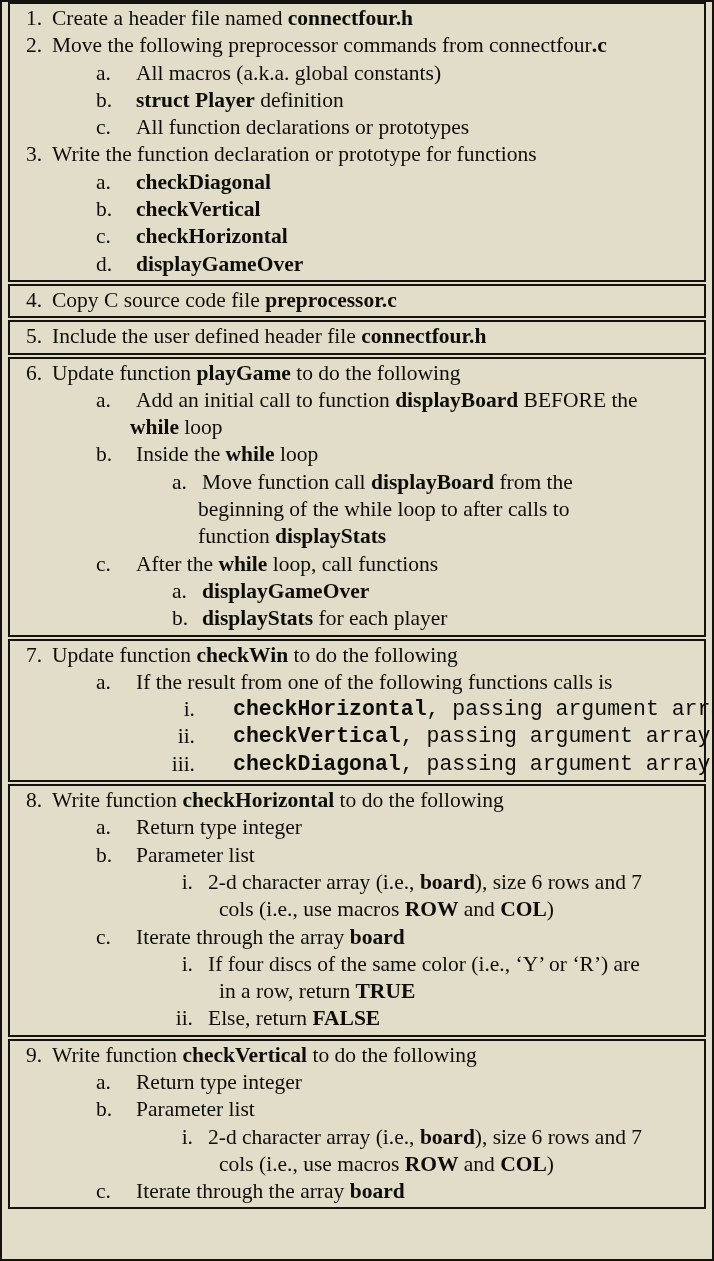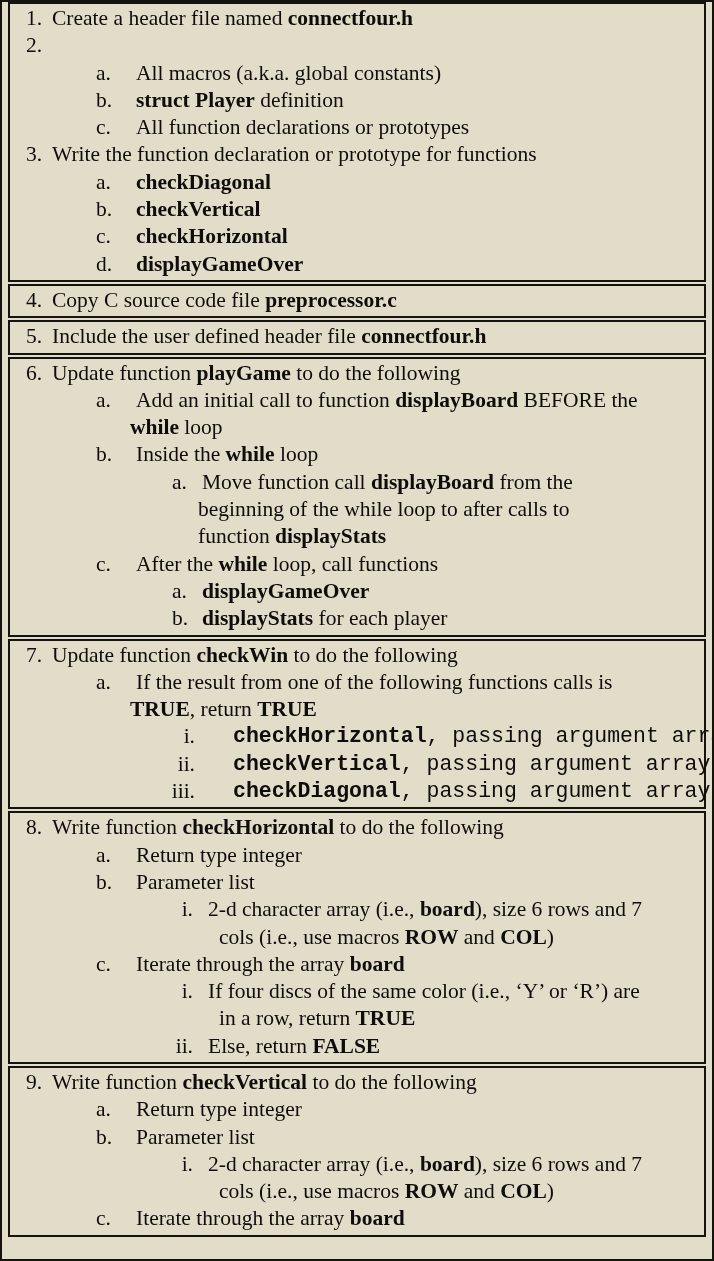--- a/index.html
+++ b/index.html
@@ -42,20 +42,21 @@
 
 <div class="page" style="background: rgb(226, 221, 201); border-color: rgb(21, 19, 16); color: rgb(14, 13, 11);">
   <div class="sections">
       <div class="box" style="border-color: rgb(21, 19, 16);">
         <div class="line l1">
           <span class="marker">1.</span>
           <div class="text"><span>Create a header file named </span><b>connectfour.h</b></div>
         </div>
         <div class="line l1">
           <span class="marker">2.</span>
+          <div class="text"><span>Move the following preprocessor commands from connectfour</span><b>.c</b></div>
         </div>
         <div class="line l2">
           <span class="marker">a.</span>
           <div class="text"><span>All macros (a.k.a. global constants)</span></div>
         </div>
         <div class="line l2">
           <span class="marker">b.</span>
           <div class="text"><b>struct Player</b><span> definition</span></div>
         </div>
         <div class="line l2">
@@ -135,23 +136,20 @@
         </div>
       </div>
       <div class="box" style="border-color: rgb(21, 19, 16);">
         <div class="line l1">
           <span class="marker">7.</span>
           <div class="text"><span>Update function </span><b>checkWin</b><span> to do the following</span></div>
         </div>
         <div class="line l2">
           <span class="marker">a.</span>
           <div class="text"><span>If the result from one of the following functions calls is</span></div>
-        </div>
-        <div class="line c2">
-          <div class="text"><b>TRUE</b><span>, return </span><b>TRUE</b></div>
         </div>
         <div class="line rom">
           <span class="marker">i.</span>
           <div class="text"><b>checkHorizontal</b><span>, passing argument array </span><b>board</b></div>
         </div>
         <div class="line rom">
           <span class="marker">ii.</span>
           <div class="text"><b>checkVertical</b><span>, passing argument array </span><b>board</b></div>
         </div>
         <div class="line rom">

